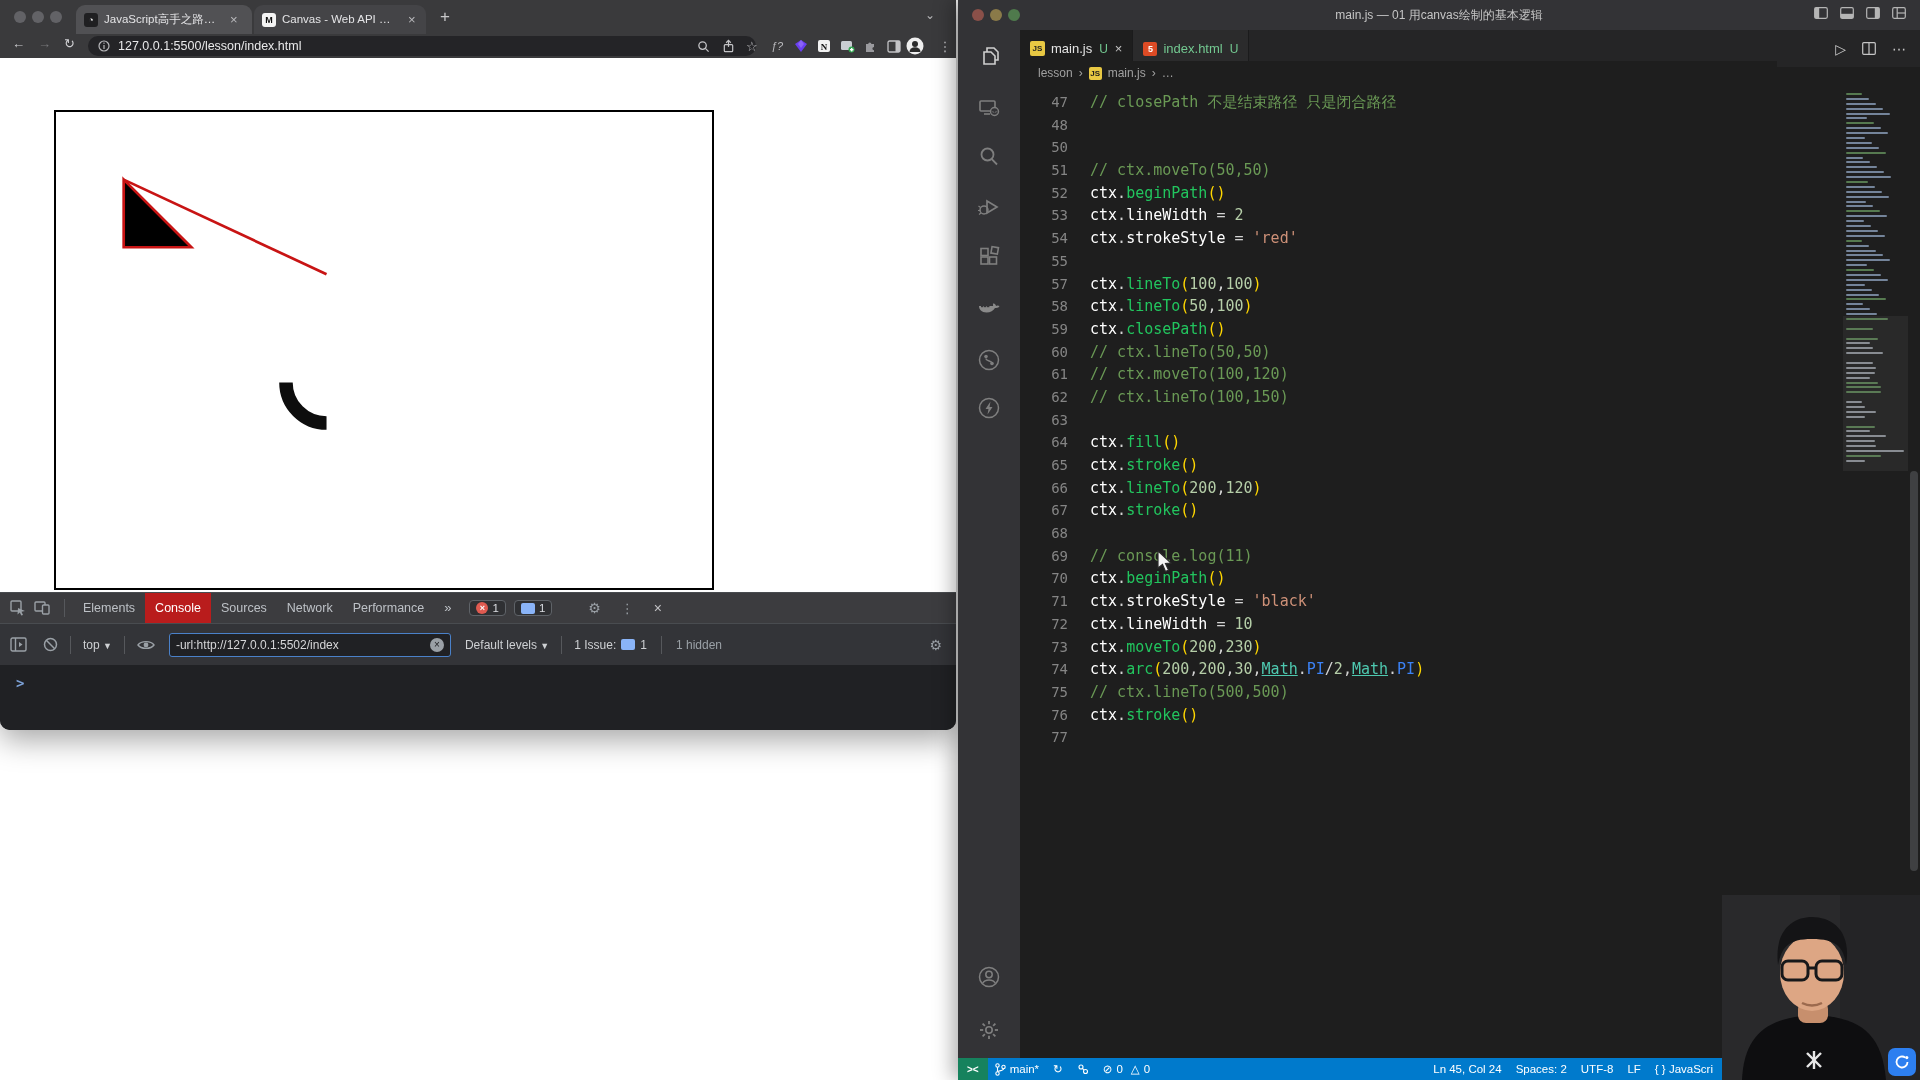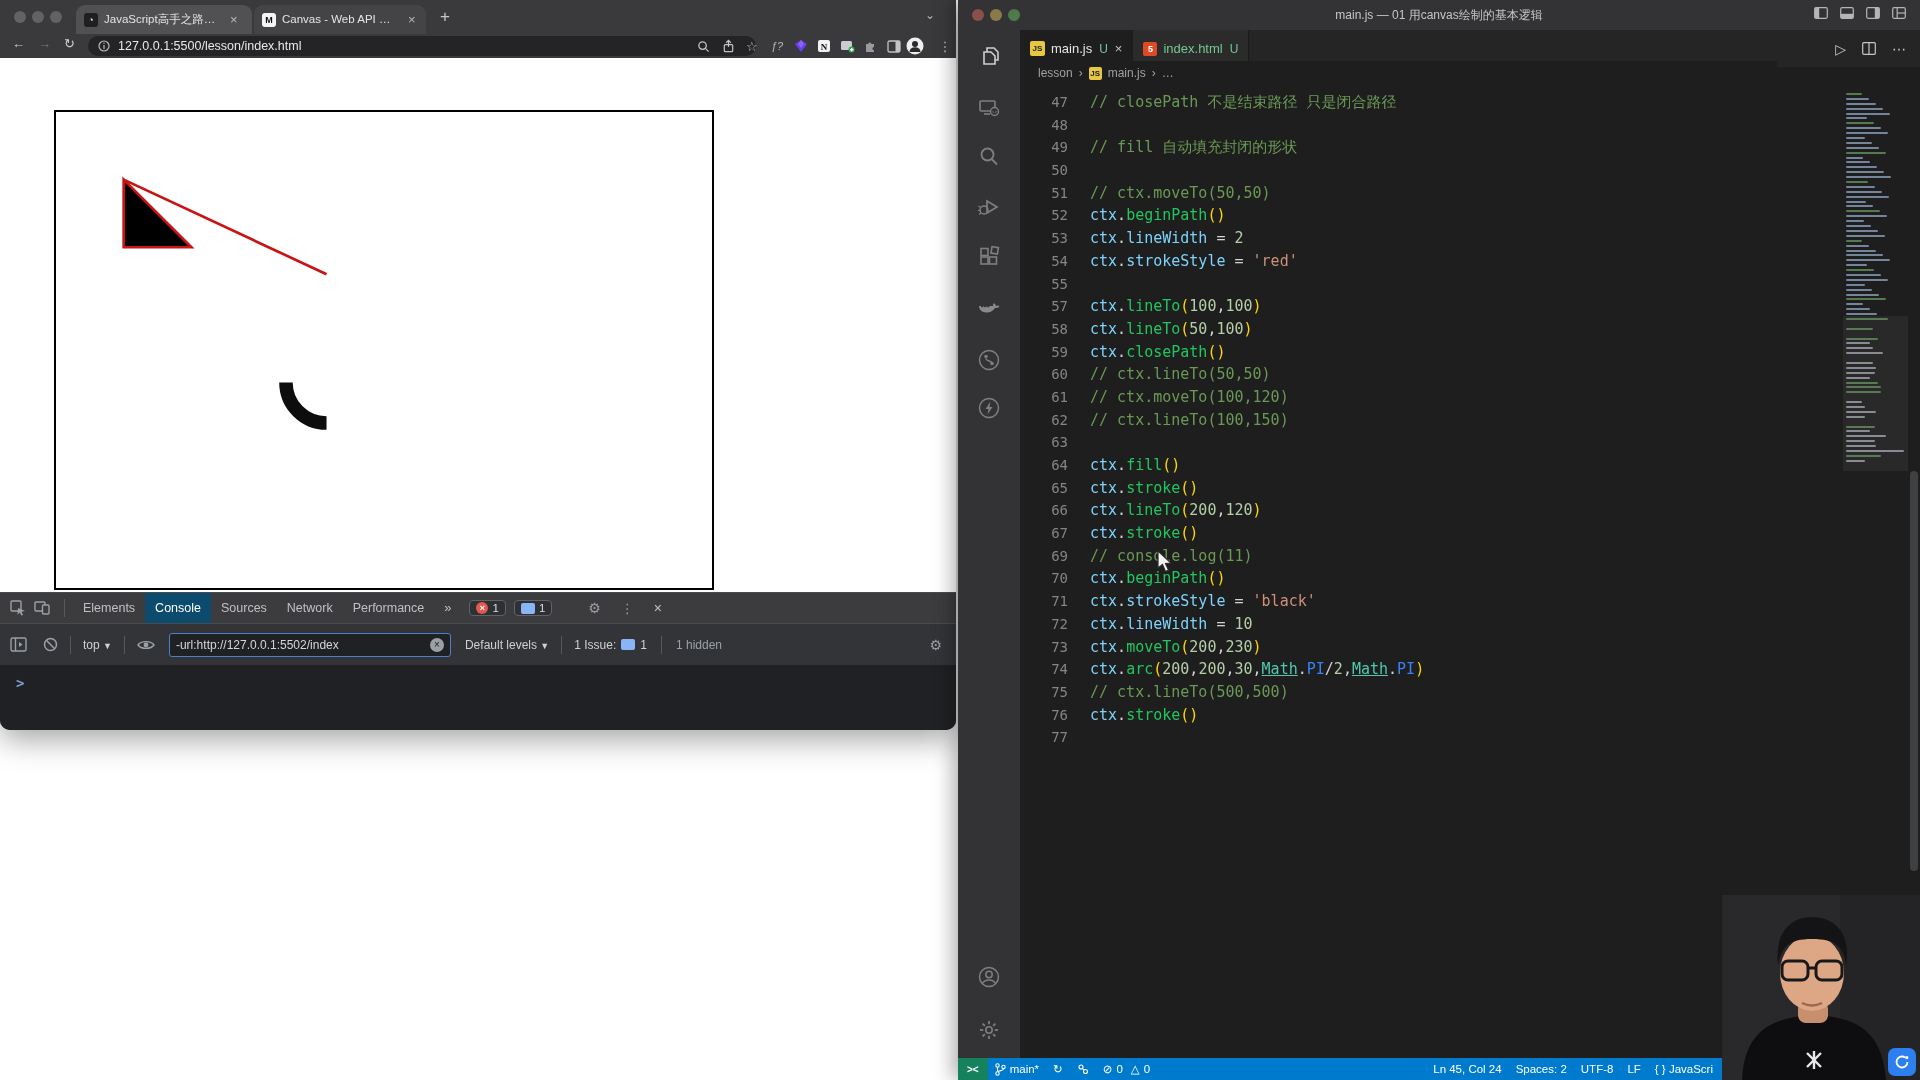--- a/index.html
+++ b/index.html
@@ -27,21 +27,21 @@
   .urlpill svg{flex:0 0 auto;}
   .exticon{position:absolute;top:3px;width:18px;height:18px;display:flex;align-items:center;justify-content:center;}
   .page{position:absolute;left:0;top:58px;width:956px;height:534px;background:#ffffff;}
   .canvasbox{position:absolute;left:54px;top:52px;width:656px;height:476px;border:2px solid #000;}
 
   
   .devtools{position:absolute;left:0;top:592px;width:956px;height:138px;background:#202124;border-top:1px solid #494c50;box-sizing:border-box;}
   .dt-tabs{position:absolute;left:0;top:0;width:100%;height:30px;background:#3c3c3f;display:flex;align-items:center;
            color:#bdc1c6;font-size:12.5px;}
   .dt-tab{padding:0 10px;height:30px;line-height:30px;}
-  .dt-tab.active{background:#0c4a6e;color:#ffffff;}
+  .dt-tab.active{background:#b91c1c;color:#ffffff;}
   .dt-badge{display:flex;align-items:center;gap:4px;background:#2f3033;border:1px solid #5f6368;border-radius:4px;
             padding:1px 6px;margin-left:8px;font-size:11.5px;color:#dadce0;}
   .dt-toolbar{position:absolute;left:0;top:30px;width:100%;height:42px;background:#333438;border-top:1px solid #494c50;
               display:flex;align-items:center;color:#ced0d3;font-size:12px;box-sizing:border-box;}
   .dt-sep{width:1px;height:18px;background:#56585c;margin:0 8px;}
   .dt-filter{display:flex;align-items:center;width:282px;height:24px;background:#202124;border:1px solid #4a81c9;
              border-radius:3px;padding:0 6px;box-sizing:border-box;color:#d6d6d8;white-space:nowrap;overflow:hidden;}
   .dt-filter .clr{margin-left:auto;width:14px;height:14px;border-radius:50%;background:#9aa0a6;color:#202124;
                   font-size:10px;line-height:14px;text-align:center;flex:0 0 auto;}
   .dt-console{position:absolute;left:0;top:72px;width:100%;height:66px;background:#202124;}
@@ -68,21 +68,21 @@
          display:flex;align-items:center;justify-content:center;margin-right:6px;}
   .ic-html{width:14px;height:14px;border-radius:2px;background:#dd4b25;color:#fff;font-size:9px;font-weight:bold;
          display:flex;align-items:center;justify-content:center;margin-right:6px;}
   .edactions{margin-left:auto;display:flex;align-items:center;gap:16px;color:#c5c5c5;font-size:14px;padding-right:14px;}
   .breadcrumb{position:absolute;left:62px;top:61px;width:757px;height:24px;background:#1e1e1e;display:flex;
               align-items:center;color:#a0a0a0;font-size:12px;padding-left:18px;box-sizing:border-box;gap:6px;}
   .codearea{position:absolute;left:62px;top:91px;width:823px;height:967px;background:#1e1e1e;overflow:hidden;
             font-family:"DejaVu Sans Mono",monospace;font-size:15px;}
   .cl{height:22.7px;line-height:22.7px;white-space:pre;display:flex;}
   .cl .ln{width:48px;text-align:right;color:#858585;flex:0 0 auto;padding-right:22px;font-size:14px;}
-  .tk-cm{color:#6a9955;} .tk-v{color:#7dd3fc;} .tk-f{color:#22c55e;} .tk-n{color:#b5cea8;}
+  .tk-cm{color:#6a9955;} .tk-v{color:#ffffff;} .tk-f{color:#22c55e;} .tk-n{color:#b5cea8;}
   .tk-s{color:#ce9178;} .tk-w{color:#d4d4d4;} .tk-b{color:#ffd700;} .tk-cls{color:#4ec9b0;text-decoration:underline;} .tk-cn{color:#3b82f6;}
   .minimap{position:absolute;left:885px;top:91px;width:65px;height:967px;background:#1e1e1e;}
   .mm-slider{position:absolute;left:0;top:225px;width:65px;height:155px;background:rgba(121,121,121,.12);}
   .mmbar{height:2px;margin-bottom:2.9px;border-radius:1px;}
   .vscroll{position:absolute;left:950px;top:91px;width:12px;height:967px;background:#1e1e1e;}
   .vscroll .thumb{position:absolute;left:2px;top:380px;width:8px;height:400px;background:#3f4042;border-radius:4px;}
   .statusbar{position:absolute;left:0;top:1058px;width:962px;height:22px;background:#007acc;display:flex;
              align-items:center;color:#ffffff;font-size:11.5px;}
   .sb-item{display:flex;align-items:center;gap:4px;padding:0 7px;white-space:nowrap;}
   .sb-remote{height:22px;background:#16825d;display:flex;align-items:center;padding:0 9px;font-weight:bold;font-size:10px;}
@@ -385,38 +385,38 @@
       <span class="ic-js" style="width:13px;height:13px;margin:0">JS</span>
       <span>main.js</span>
       <span>›</span>
       <span>…</span>
     </div>
 
     <div class="codearea">
       <div id="code-lines">
           <div class="cl"><span class="ln">47</span><span><span class="tk-cm">// closePath 不是结束路径 只是闭合路径</span></span></div>
           <div class="cl"><span class="ln">48</span><span></span></div>
-          <div class="cl"><span class="ln">49</span><span><span class="tk-cm">// fill 自动填充封闭的形状</span></span></div>
           <div class="cl"><span class="ln">50</span><span></span></div>
           <div class="cl"><span class="ln">51</span><span><span class="tk-cm">// ctx.moveTo(50,50)</span></span></div>
           <div class="cl"><span class="ln">52</span><span><span class="tk-v">ctx</span><span class="tk-w">.</span><span class="tk-f">beginPath</span><span class="tk-b">()</span></span></div>
           <div class="cl"><span class="ln">53</span><span><span class="tk-v">ctx</span><span class="tk-w">.</span><span class="tk-v">lineWidth</span><span class="tk-w"> = </span><span class="tk-n">2</span></span></div>
           <div class="cl"><span class="ln">54</span><span><span class="tk-v">ctx</span><span class="tk-w">.</span><span class="tk-v">strokeStyle</span><span class="tk-w"> = </span><span class="tk-s">'red'</span></span></div>
           <div class="cl"><span class="ln">55</span><span></span></div>
           <div class="cl"><span class="ln">57</span><span><span class="tk-v">ctx</span><span class="tk-w">.</span><span class="tk-f">lineTo</span><span class="tk-b">(</span><span class="tk-n">100</span><span class="tk-w">,</span><span class="tk-n">100</span><span class="tk-b">)</span></span></div>
           <div class="cl"><span class="ln">58</span><span><span class="tk-v">ctx</span><span class="tk-w">.</span><span class="tk-f">lineTo</span><span class="tk-b">(</span><span class="tk-n">50</span><span class="tk-w">,</span><span class="tk-n">100</span><span class="tk-b">)</span></span></div>
           <div class="cl"><span class="ln">59</span><span><span class="tk-v">ctx</span><span class="tk-w">.</span><span class="tk-f">closePath</span><span class="tk-b">()</span></span></div>
           <div class="cl"><span class="ln">60</span><span><span class="tk-cm">// ctx.lineTo(50,50)</span></span></div>
           <div class="cl"><span class="ln">61</span><span><span class="tk-cm">// ctx.moveTo(100,120)</span></span></div>
           <div class="cl"><span class="ln">62</span><span><span class="tk-cm">// ctx.lineTo(100,150)</span></span></div>
           <div class="cl"><span class="ln">63</span><span></span></div>
           <div class="cl"><span class="ln">64</span><span><span class="tk-v">ctx</span><span class="tk-w">.</span><span class="tk-f">fill</span><span class="tk-b">()</span></span></div>
           <div class="cl"><span class="ln">65</span><span><span class="tk-v">ctx</span><span class="tk-w">.</span><span class="tk-f">stroke</span><span class="tk-b">()</span></span></div>
           <div class="cl"><span class="ln">66</span><span><span class="tk-v">ctx</span><span class="tk-w">.</span><span class="tk-f">lineTo</span><span class="tk-b">(</span><span class="tk-n">200</span><span class="tk-w">,</span><span class="tk-n">120</span><span class="tk-b">)</span></span></div>
           <div class="cl"><span class="ln">67</span><span><span class="tk-v">ctx</span><span class="tk-w">.</span><span class="tk-f">stroke</span><span class="tk-b">()</span></span></div>
+          <div class="cl"><span class="ln">68</span><span></span></div>
           <div class="cl"><span class="ln">69</span><span><span class="tk-cm">// console.log(11)</span></span></div>
           <div class="cl"><span class="ln">70</span><span><span class="tk-v">ctx</span><span class="tk-w">.</span><span class="tk-f">beginPath</span><span class="tk-b">()</span></span></div>
           <div class="cl"><span class="ln">71</span><span><span class="tk-v">ctx</span><span class="tk-w">.</span><span class="tk-v">strokeStyle</span><span class="tk-w"> = </span><span class="tk-s">'black'</span></span></div>
           <div class="cl"><span class="ln">72</span><span><span class="tk-v">ctx</span><span class="tk-w">.</span><span class="tk-v">lineWidth</span><span class="tk-w"> = </span><span class="tk-n">10</span></span></div>
           <div class="cl"><span class="ln">73</span><span><span class="tk-v">ctx</span><span class="tk-w">.</span><span class="tk-f">moveTo</span><span class="tk-b">(</span><span class="tk-n">200</span><span class="tk-w">,</span><span class="tk-n">230</span><span class="tk-b">)</span></span></div>
           <div class="cl"><span class="ln">74</span><span><span class="tk-v">ctx</span><span class="tk-w">.</span><span class="tk-f">arc</span><span class="tk-b">(</span><span class="tk-n">200</span><span class="tk-w">,</span><span class="tk-n">200</span><span class="tk-w">,</span><span class="tk-n">30</span><span class="tk-w">,</span><span class="tk-cls">Math</span><span class="tk-w">.</span><span class="tk-cn">PI</span><span class="tk-w">/</span><span class="tk-n">2</span><span class="tk-w">,</span><span class="tk-cls">Math</span><span class="tk-w">.</span><span class="tk-cn">PI</span><span class="tk-b">)</span></span></div>
           <div class="cl"><span class="ln">75</span><span><span class="tk-cm">// ctx.lineTo(500,500)</span></span></div>
           <div class="cl"><span class="ln">76</span><span><span class="tk-v">ctx</span><span class="tk-w">.</span><span class="tk-f">stroke</span><span class="tk-b">()</span></span></div>
           <div class="cl"><span class="ln">77</span><span></span></div>
         </div>

